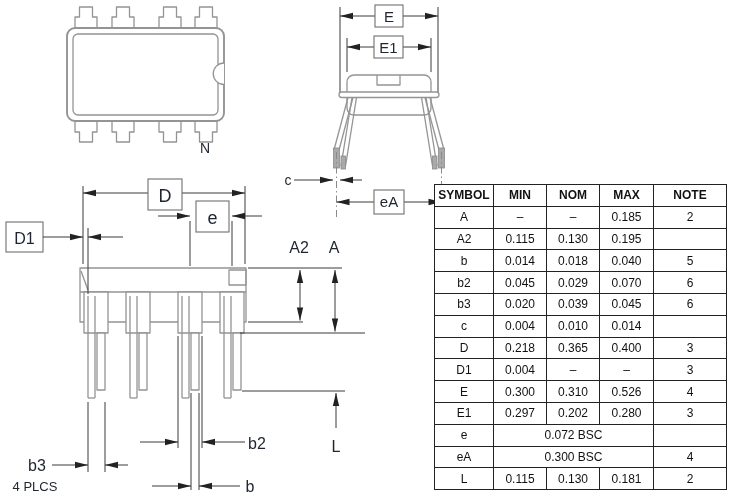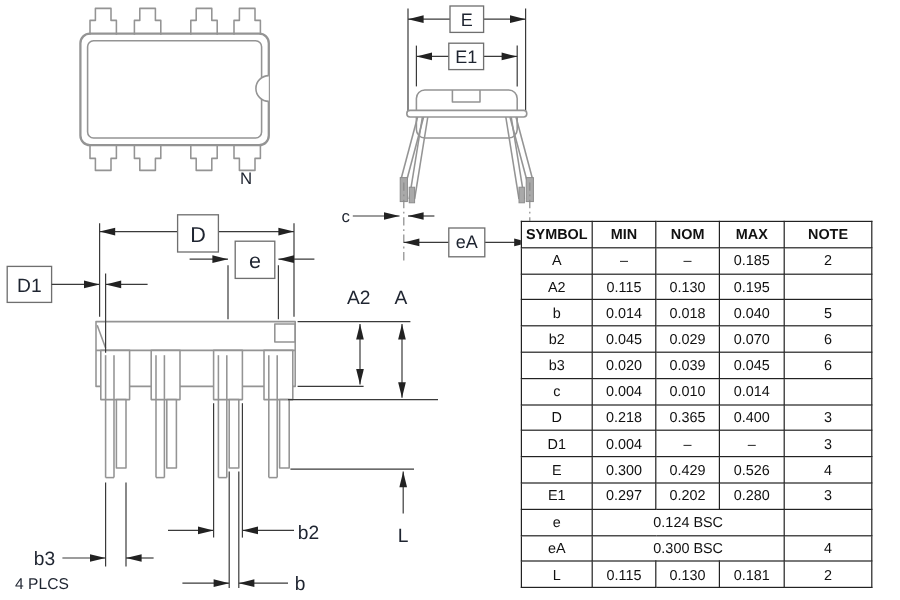--- a/index.html
+++ b/index.html
@@ -288,34 +288,34 @@
     <tr>
       <td>D1</td>
       <td>0.004</td>
       <td>–</td>
       <td>–</td>
       <td>3</td>
     </tr>
     <tr>
       <td>E</td>
       <td>0.300</td>
-      <td>0.429</td>
+      <td>0.310</td>
       <td>0.526</td>
       <td>4</td>
     </tr>
     <tr>
       <td>E1</td>
       <td>0.297</td>
       <td>0.202</td>
       <td>0.280</td>
       <td>3</td>
     </tr>
     <tr>
       <td>e</td>
-      <td colspan="3">0.124 BSC</td>
+      <td colspan="3">0.072 BSC</td>
       <td></td>
     </tr>
     <tr>
       <td>eA</td>
       <td colspan="3">0.300 BSC</td>
       <td>4</td>
     </tr>
     <tr>
       <td>L</td>
       <td>0.115</td>

